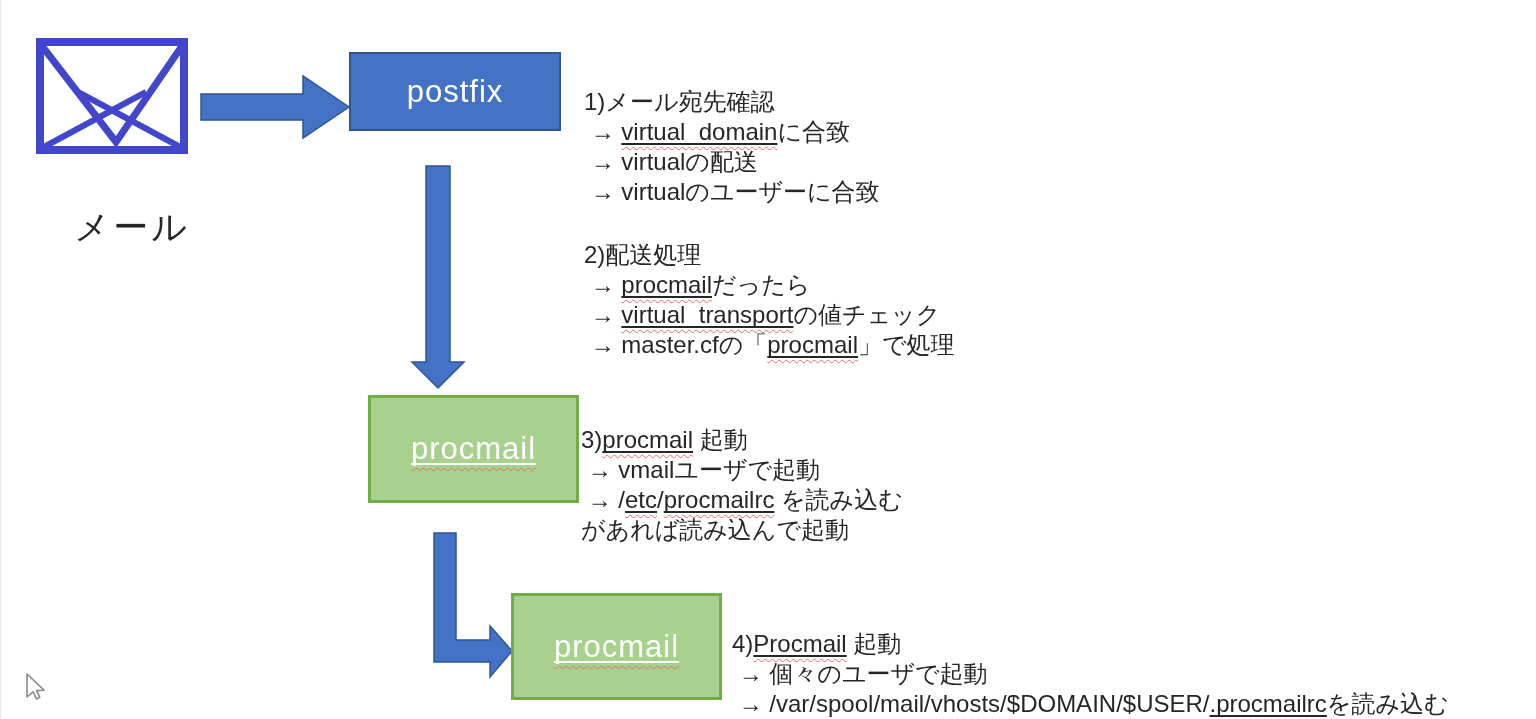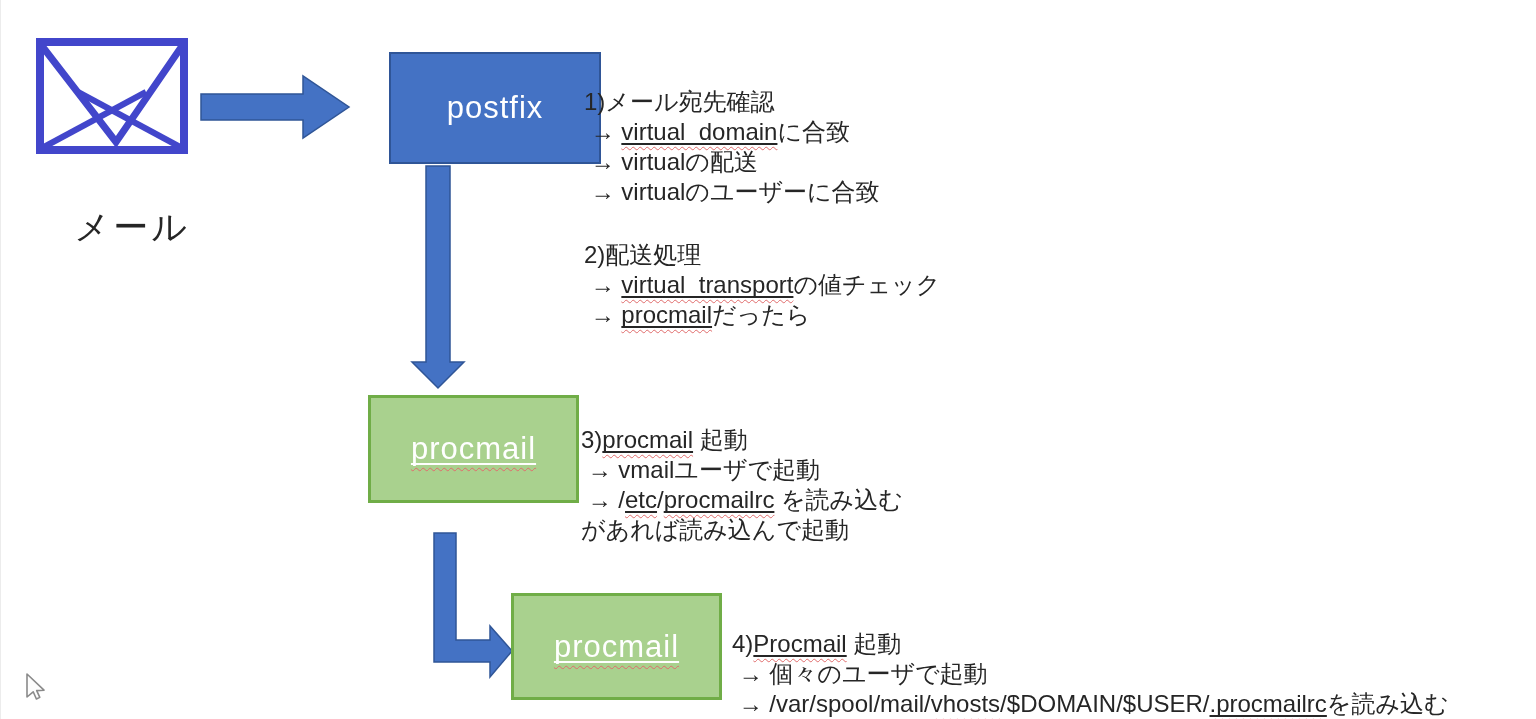--- a/index.html
+++ b/index.html
@@ -7,21 +7,21 @@
     position:relative;width:1536px;height:719px;background:#ffffff;overflow:hidden;
     font-family:"Liberation Sans","DejaVu Sans",sans-serif;
     border-left:1px solid #ececec;
     box-sizing:border-box;
   }
   
   .box{position:absolute;display:flex;align-items:center;justify-content:center;box-sizing:border-box;}
   .box.blue{background:var(--blue-fill,#4472C4);border:2px solid var(--blue-border,#2F5597);}
   .box.green{background:var(--green-fill,#A9D18E);border:3px solid var(--green-border,#70AD47);}
   .box-label{color:#ffffff;font-size:31px;letter-spacing:1px;}
-  #box-postfix{left:388px;top:52px;width:212px;height:112px;}
+  #box-postfix{left:348px;top:52px;width:212px;height:79px;}
   #box-procmail-upper{left:367px;top:395px;width:211px;height:108px;}
   #box-procmail-lower{left:510px;top:593px;width:211px;height:107px;}
   
   #envelope{position:absolute;left:33px;top:36px;}
   .envelope-line{stroke:var(--envelope-blue,#4246CB);fill:none;}
   #mail-label{
     position:absolute;left:33px;top:164px;width:156px;text-align:right;
     font-size:35px;letter-spacing:3px;color:var(--text-color,#262626);margin-top:40px;
   }
   
@@ -94,22 +94,23 @@
   </div>
 
   <div id="note-1" class="note">
       <div class="note-line">1)メール宛先確認</div>
       <div class="note-line"> → <span class="ul"><span class="wavy">virtual_domain</span></span>に合致</div>
       <div class="note-line"> → virtualの配送</div>
       <div class="note-line"> → virtualのユーザーに合致</div>
     </div>
   <div id="note-2" class="note">
       <div class="note-line">2)配送処理</div>
+      <div class="note-line"> → <span class="ul"><span class="wavy">procmail</span></span>だったら</div>
       <div class="note-line"> → <span class="ul"><span class="wavy">virtual_transport</span></span>の値チェック</div>
-      <div class="note-line"> → <span class="ul"><span class="wavy">procmail</span></span>だったら</div>
+      <div class="note-line"> → master.cfの「<span class="ul"><span class="wavy">procmail</span></span>」で処理</div>
     </div>
   <div id="note-3" class="note">
       <div class="note-line">3)<span class="ul"><span class="wavy">procmail</span></span> 起動</div>
       <div class="note-line"> → vmailユーザで起動</div>
       <div class="note-line"> → /<span class="ul"><span class="wavy">etc</span></span>/<span class="ul"><span class="wavy">procmailrc</span></span> を読み込む</div>
       <div class="note-line">があれば読み込んで起動</div>
     </div>
   <div id="note-4" class="note">
       <div class="note-line">4)<span class="ul"><span class="wavy">Procmail</span></span> 起動</div>
       <div class="note-line"> → 個々のユーザで起動</div>

